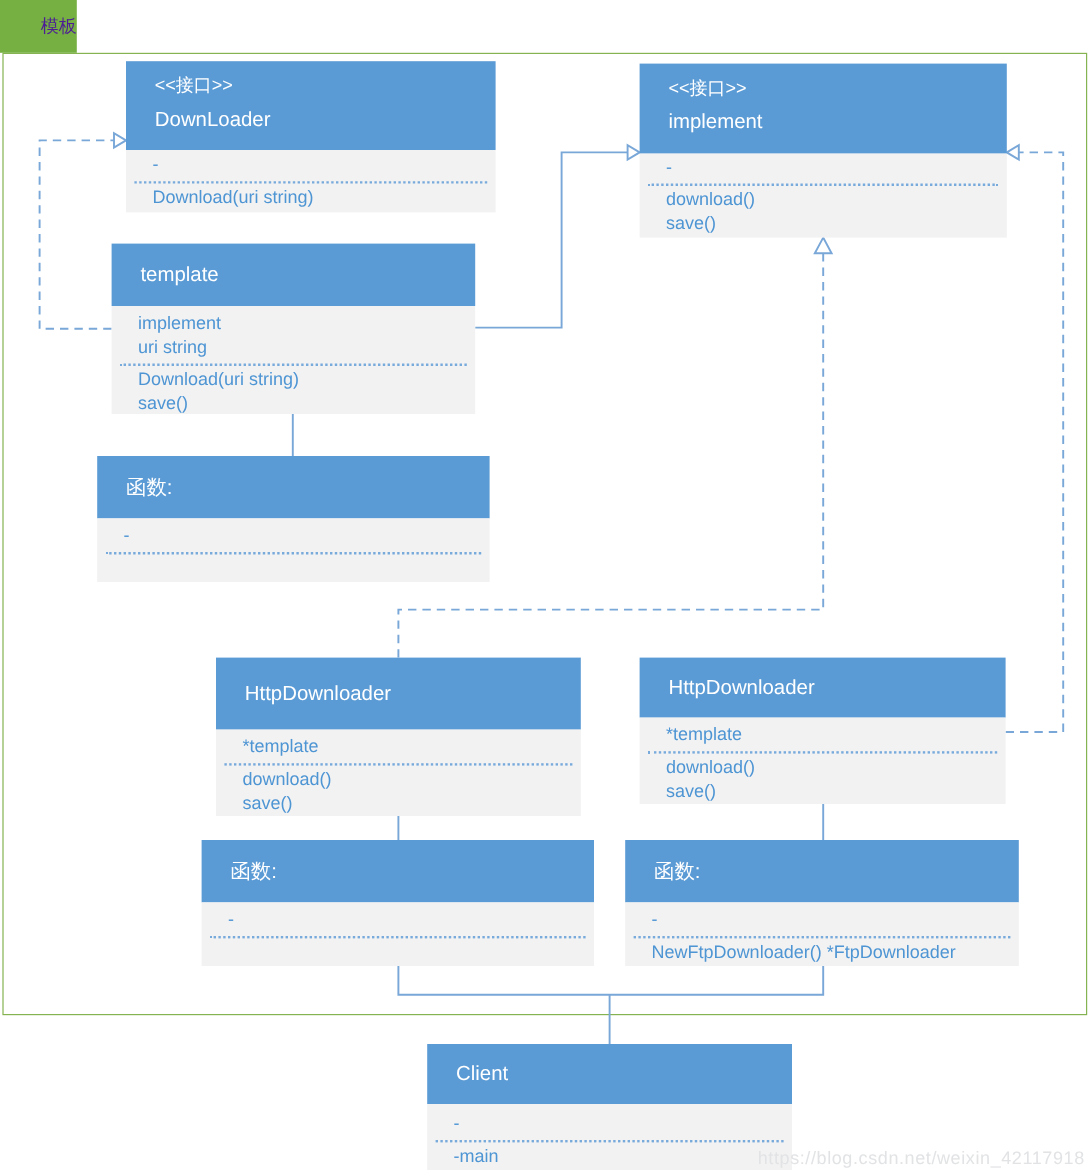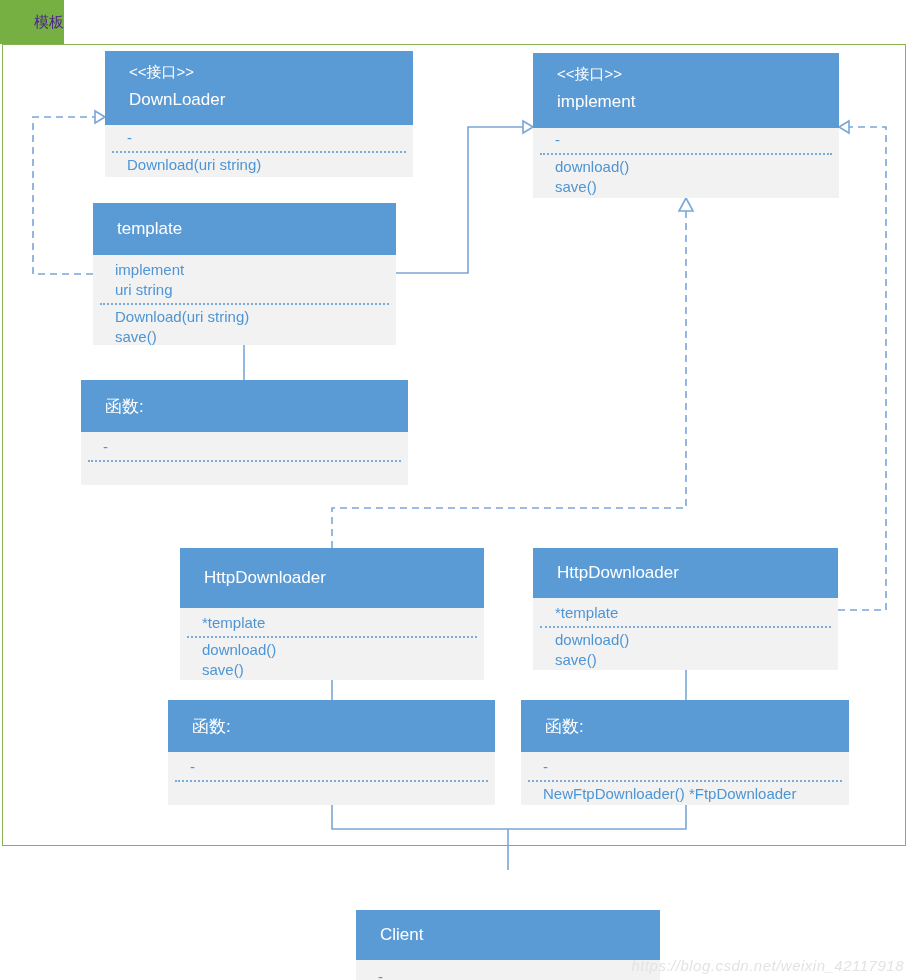--- a/index.html
+++ b/index.html
@@ -55,25 +55,25 @@
 
   #box-fn-http{left:168px;top:700px;width:327px;}
   #box-fn-http .box-header{height:52px;}
   #box-fn-http .box-body{height:53px;padding-top:5px;}
 
   #box-fn-ftp{left:521px;top:700px;width:328px;}
   #box-fn-ftp .box-header{height:52px;}
   #box-fn-ftp .box-body{height:53px;padding-top:5px;}
 
   #box-client{left:356px;top:870px;width:304px;}
-  #box-client .box-header{height:50px;margin-top:40px;}
+  #box-client .box-header{height:50px;}
   #box-client .box-body{height:55px;padding-top:7px;}
 
   .watermark{position:absolute;right:4px;bottom:6px;z-index:20;
-             color:#E2E3E5;font-size:15px;letter-spacing:0.5px;font-style:italic;}
+             color:#E2E3E5;font-size:15px;letter-spacing:0.5px;}
 </style>
 </head>
 <body>
 
 <div class="frame-tab">
   <span>模板</span>
 </div>
 <div class="frame"></div>
 
 <svg class="wires" width="908" height="980" viewBox="0 0 908 980">

